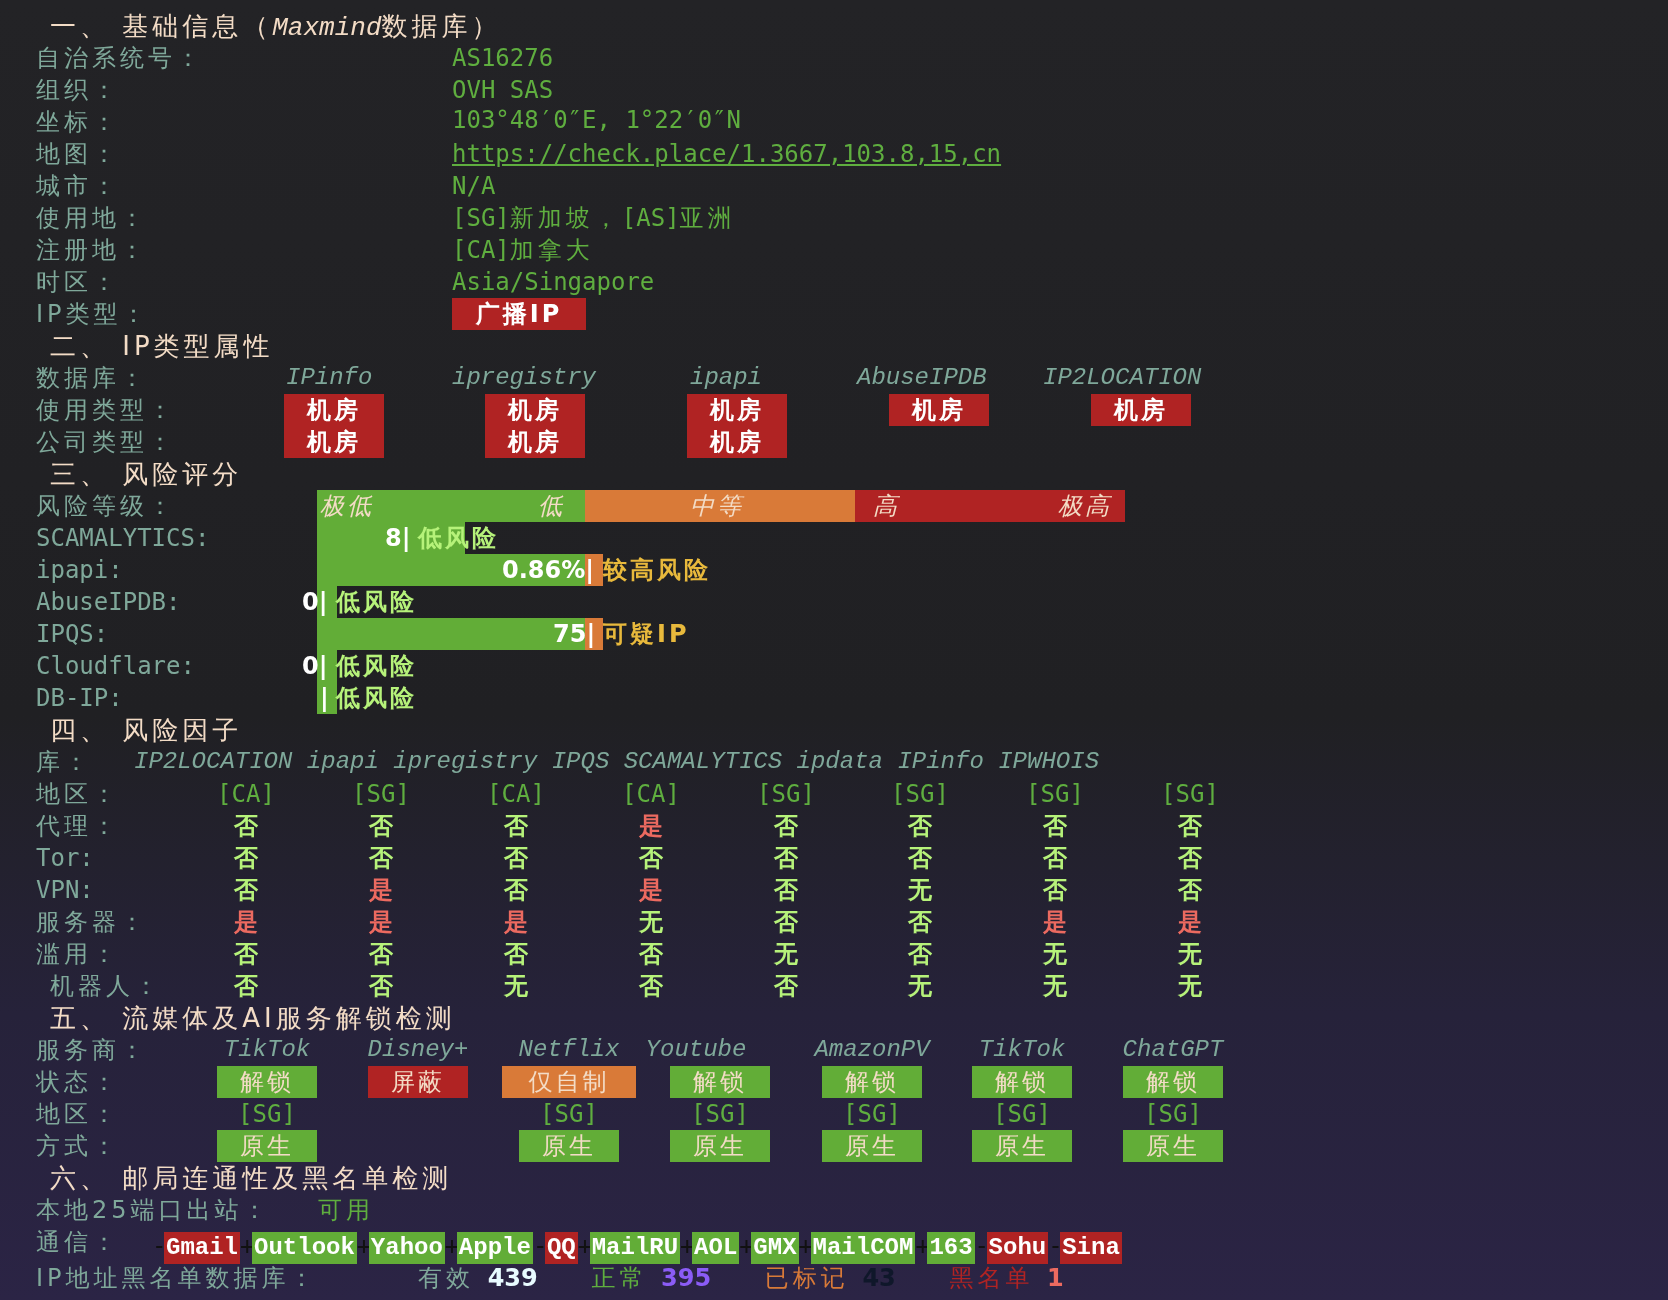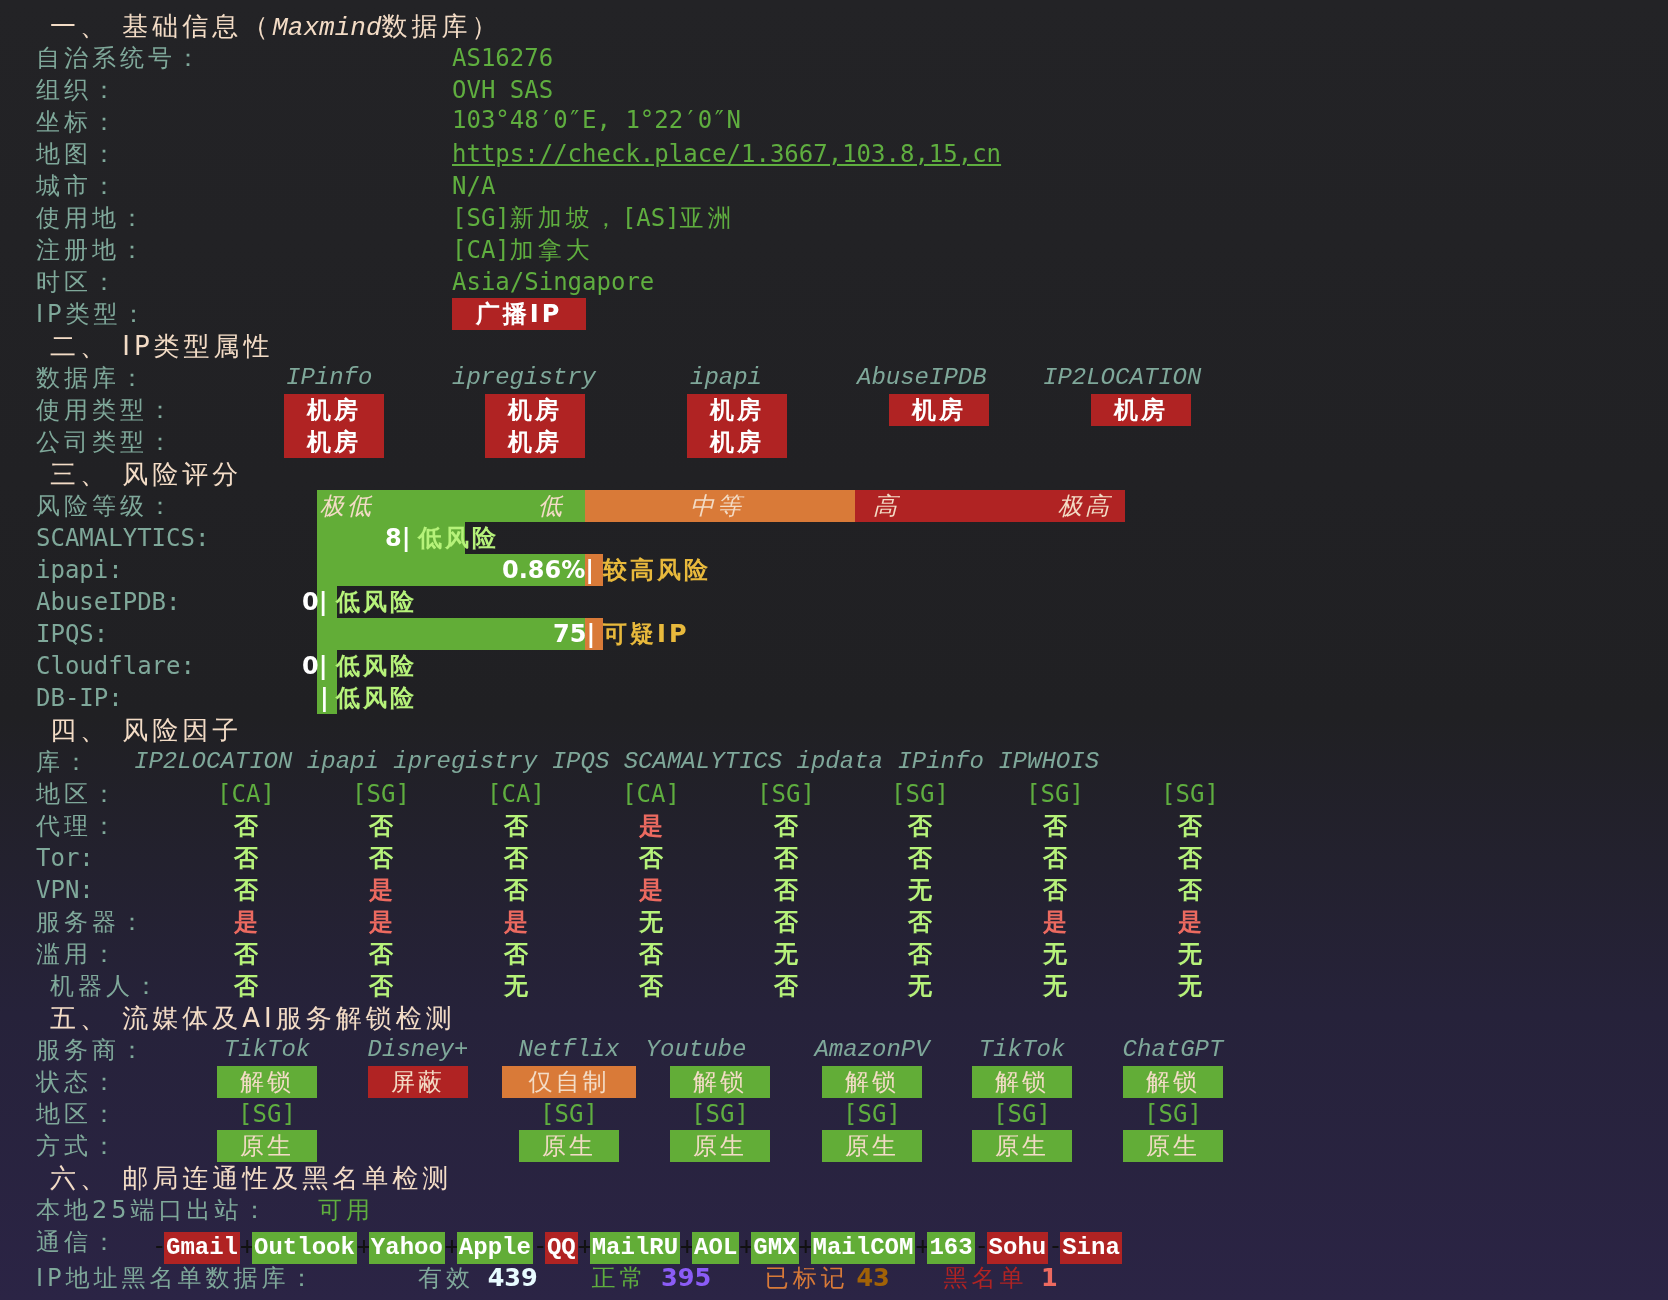--- a/index.html
+++ b/index.html
@@ -256,16 +256,16 @@
 <div class="row lbl" style="top:1226px;left:36px;">通信：</div>
 <div class="row" id="mail-row" style="top:1230px;left:152px;height:32px;"><span class="sep">-</span><span class="mail red">Gmail</span><span class="sep">+</span><span class="mail grn">Outlook</span><span class="sep">+</span><span class="mail grn">Yahoo</span><span class="sep">+</span><span class="mail grn">Apple</span><span class="sep">-</span><span class="mail red">QQ</span><span class="sep">+</span><span class="mail grn">MailRU</span><span class="sep">+</span><span class="mail grn">AOL</span><span class="sep">+</span><span class="mail grn">GMX</span><span class="sep">+</span><span class="mail grn">MailCOM</span><span class="sep">+</span><span class="mail grn">163</span><span class="sep">-</span><span class="mail red">Sohu</span><span class="sep">-</span><span class="mail red">Sina</span></div>
 
 <div class="row lbl" style="top:1262px;left:36px;">IP地址黑名单数据库：</div>
 <div class="row" style="top:1262px;left:418px;font-family:'DejaVu Sans',sans-serif;">
   <span style="color:#7fa89a;letter-spacing:4px;">有效</span>
   <span style="color:#e8fbff;font-weight:bold;margin-left:6px;">439</span>
   <span style="color:#5fae3f;letter-spacing:4px;margin-left:46px;">正常</span>
   <span style="color:#8b5cf6;font-weight:bold;margin-left:6px;">395</span>
   <span style="color:#d97a38;letter-spacing:4px;margin-left:46px;">已标记</span>
-  <span style="color:#a16207;font-weight:bold;margin-left:0;">43</span>
+  <span style="color:#0f172a;font-weight:bold;margin-left:6px;">43</span>
   <span style="color:#b02323;letter-spacing:4px;margin-left:46px;">黑名单</span>
   <span style="color:#ec6a60;font-weight:bold;margin-left:6px;">1</span>
 </div>
 
 </body></html>

